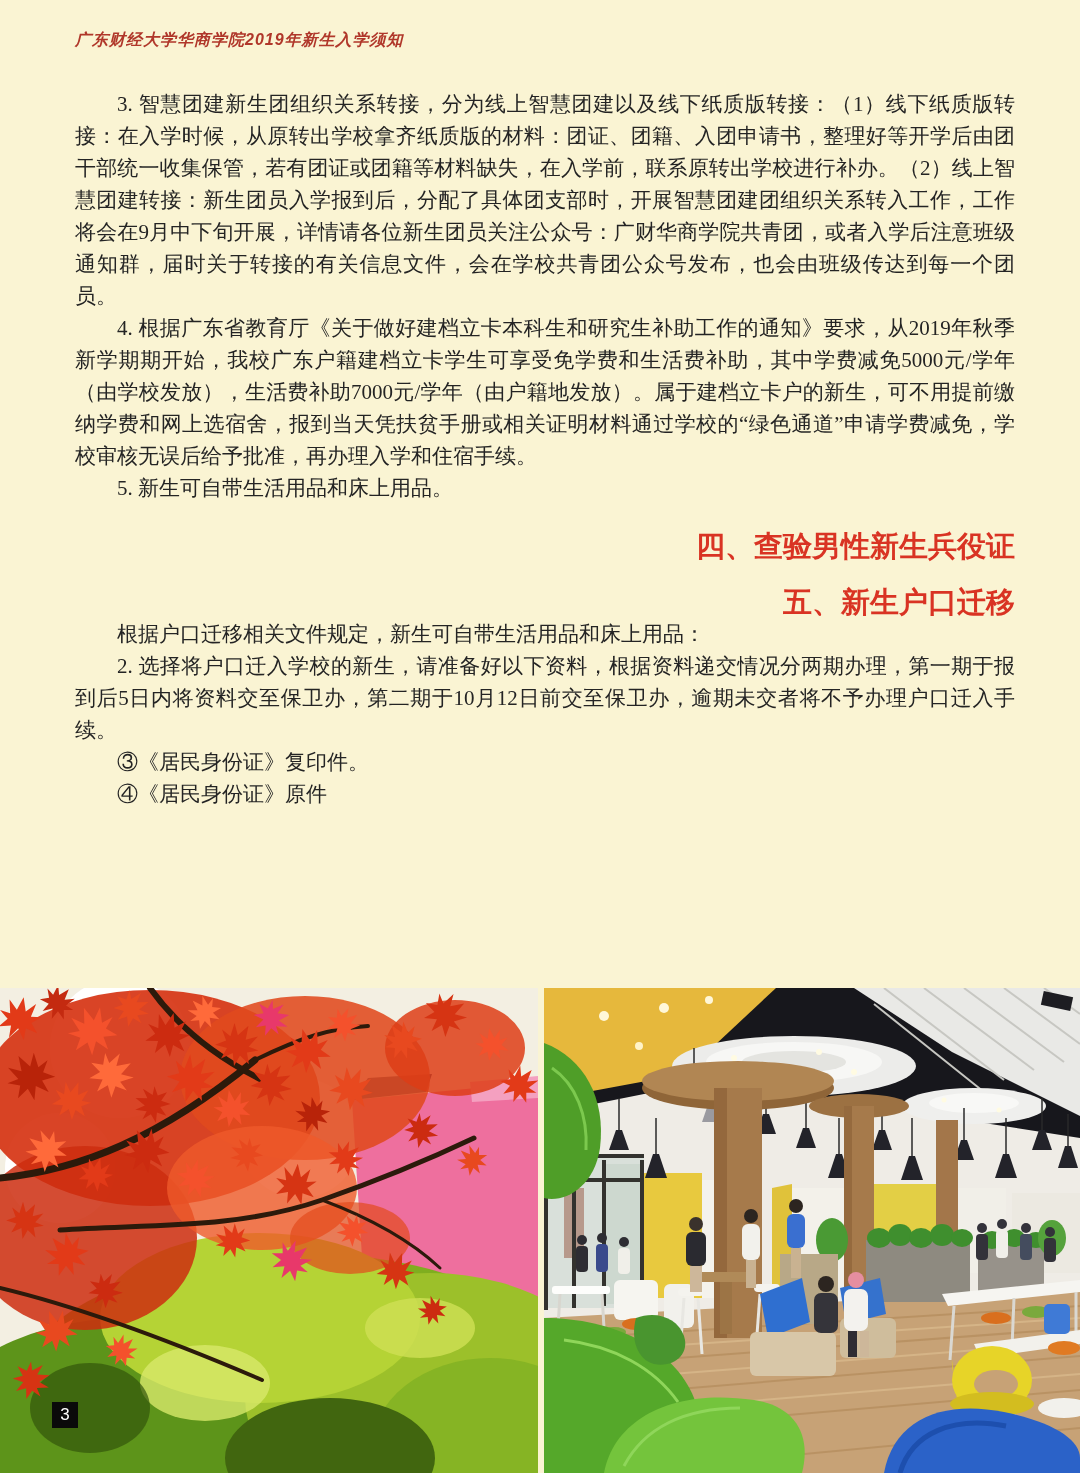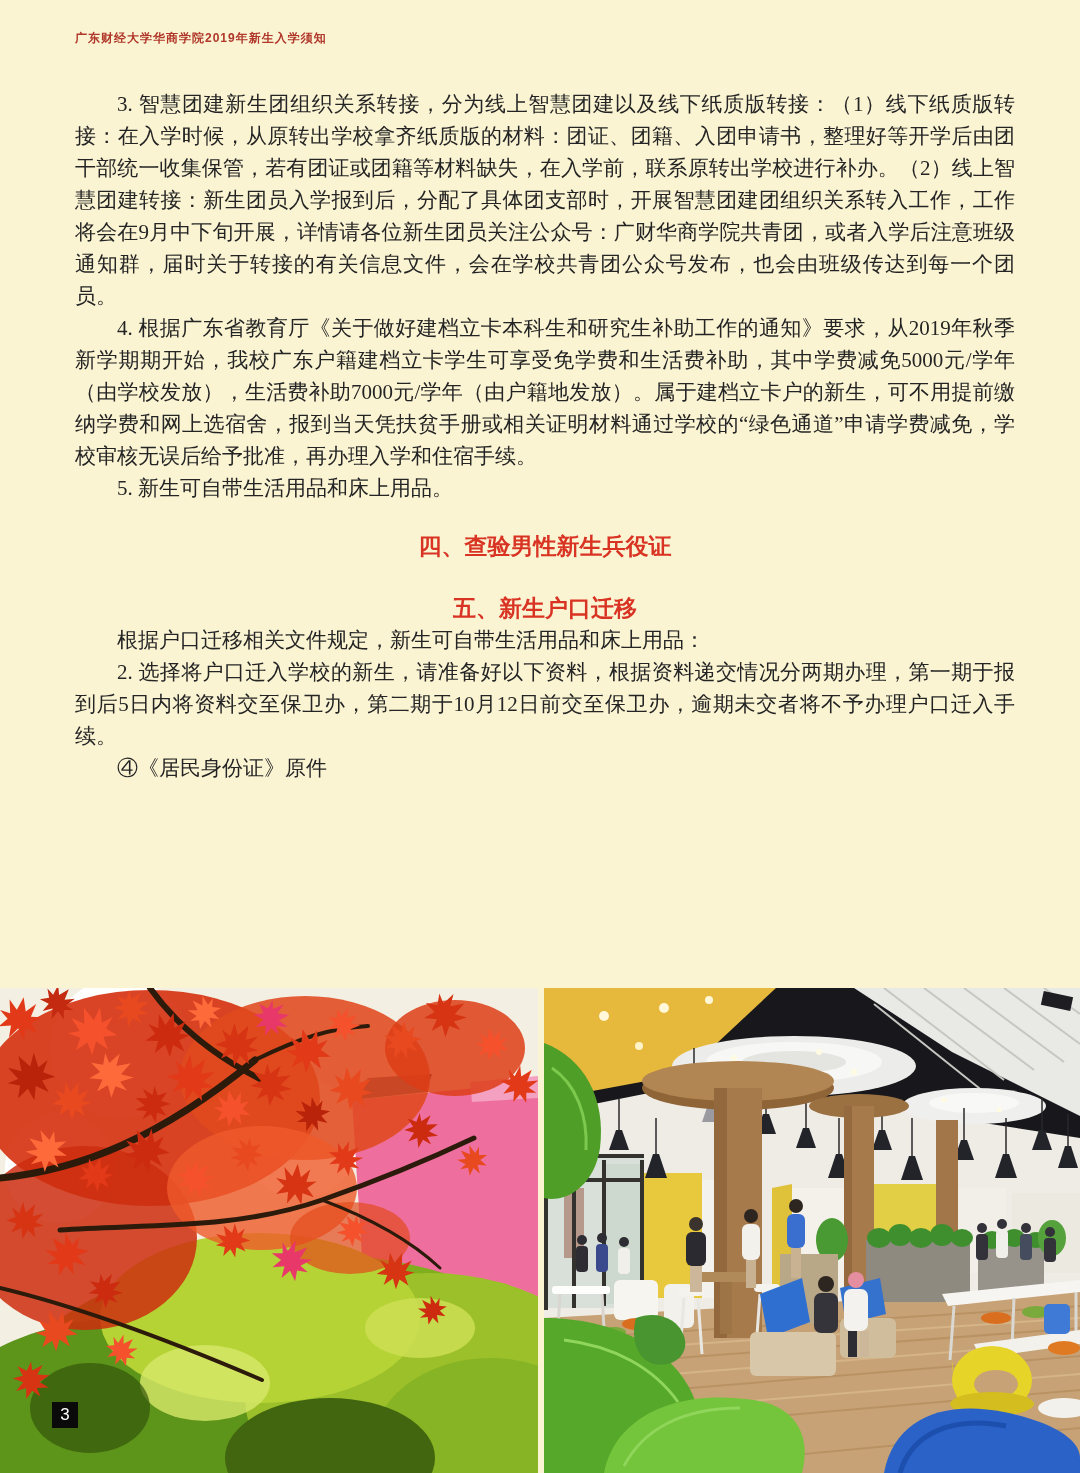--- a/index.html
+++ b/index.html
@@ -6,36 +6,37 @@
   .page{
     position:relative;
     width:1080px;height:1473px;
     background:#FAF4D3;
     overflow:hidden;
     font-family:"Liberation Serif","DejaVu Serif",serif;
   }
   .doc-header{
     position:absolute;left:75px;top:30px;
     font-family:"Liberation Sans","DejaVu Sans",sans-serif;
-    font-weight:bold;font-size:12px;letter-spacing:1px;
+    font-weight:bold;font-size:16px;letter-spacing:1px;
     color:#B0372A;
+    font-style:italic;
   }
   .content{
     position:absolute;left:75px;top:88px;width:940px;
     font-size:21px;line-height:32px;color:#242424;
     text-align:justify;
   }
   .content p{margin:0;text-indent:2em;}
   .sec{
     margin:0;font-family:"Liberation Sans","DejaVu Sans",sans-serif;
-    font-weight:bold;font-size:23px;line-height:32px;color:#D93323;
-    text-align:center;
+    font-weight:bold;font-size:29px;line-height:32px;color:#D93323;
+    text-align:right;
   }
   .sec.sec4{margin-top:26px;}
-  .sec.sec5{margin-top:30px;}
+  .sec.sec5{margin-top:24px;}
   .photo{position:absolute;top:988px;height:485px;overflow:hidden;}
   .photo svg{display:block;}
   .photo-left{left:0;width:538px;}
   .photo-right{left:544px;width:536px;}
   .page-number{
     position:absolute;left:52px;top:1402px;width:26px;height:26px;
     background:#0a0a0a;color:#fff;
     font-family:"Liberation Sans","DejaVu Sans",sans-serif;
     font-size:17px;line-height:26px;text-align:center;
   }
@@ -48,20 +49,21 @@
   <div class="doc-header">广东财经大学华商学院2019年新生入学须知</div>
 
   <div class="content">
     <p>3. 智慧团建新生团组织关系转接，分为线上智慧团建以及线下纸质版转接：（1）线下纸质版转接：在入学时候，从原转出学校拿齐纸质版的材料：团证、团籍、入团申请书，整理好等开学后由团干部统一收集保管，若有团证或团籍等材料缺失，在入学前，联系原转出学校进行补办。（2）线上智慧团建转接：新生团员入学报到后，分配了具体团支部时，开展智慧团建团组织关系转入工作，工作将会在9月中下旬开展，详情请各位新生团员关注公众号：广财华商学院共青团，或者入学后注意班级通知群，届时关于转接的有关信息文件，会在学校共青团公众号发布，也会由班级传达到每一个团员。</p>
     <p>4. 根据广东省教育厅《关于做好建档立卡本科生和研究生补助工作的通知》要求，从2019年秋季新学期期开始，我校广东户籍建档立卡学生可享受免学费和生活费补助，其中学费减免5000元/学年（由学校发放），生活费补助7000元/学年（由户籍地发放）。属于建档立卡户的新生，可不用提前缴纳学费和网上选宿舍，报到当天凭扶贫手册或相关证明材料通过学校的“绿色通道”申请学费减免，学校审核无误后给予批准，再办理入学和住宿手续。</p>
     <p>5. 新生可自带生活用品和床上用品。</p>
     <h3 class="sec sec4">四、查验男性新生兵役证</h3>
     <h3 class="sec sec5">五、新生户口迁移</h3>
     <p>根据户口迁移相关文件规定，新生可自带生活用品和床上用品：</p>
     <p>2. 选择将户口迁入学校的新生，请准备好以下资料，根据资料递交情况分两期办理，第一期于报到后5日内将资料交至保卫办，第二期于10月12日前交至保卫办，逾期未交者将不予办理户口迁入手续。</p>
+    <p>③《居民身份证》复印件。</p>
     <p>④《居民身份证》原件</p>
   </div>
 
   <div class="photo photo-left">
     <svg width="538" height="485" viewBox="0 0 538 485">
       <rect width="538" height="485" fill="#f3efe2"></rect>
       <circle cx="120" cy="60" r="70" fill="#ffffff"></circle>
       <circle cx="300" cy="150" r="60" fill="#fbfaf4"></circle>
       <circle cx="60" cy="180" r="55" fill="#ffffff"></circle>
 

